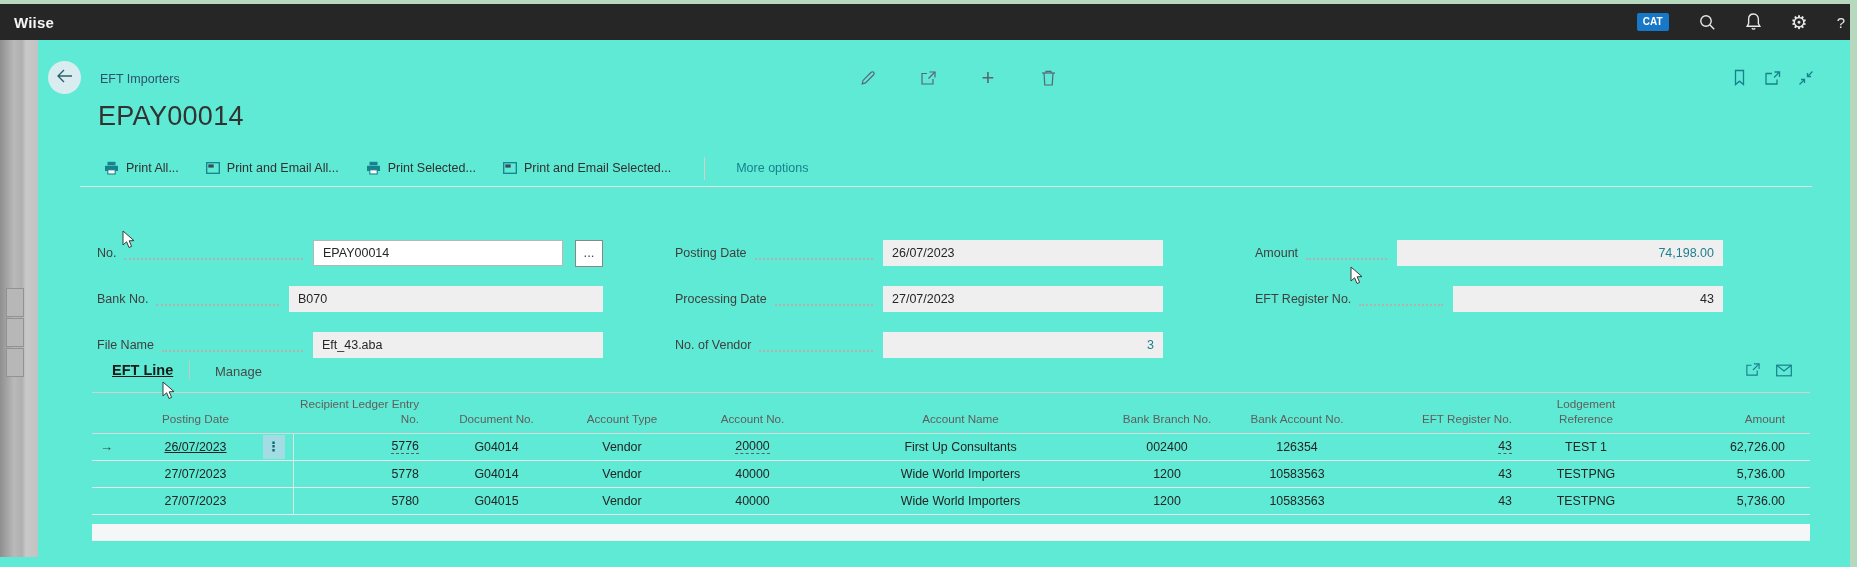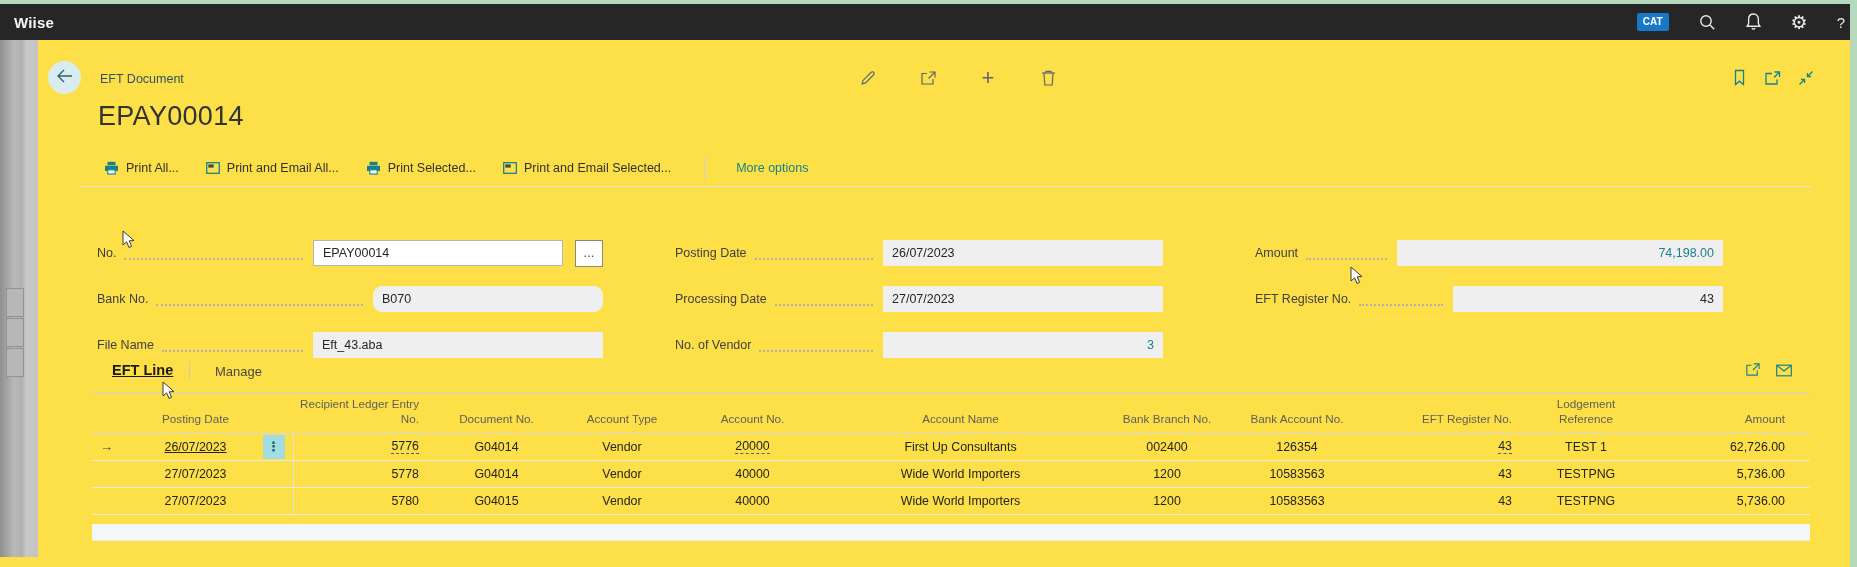--- a/index.html
+++ b/index.html
@@ -1,17 +1,17 @@
 <!DOCTYPE html>
 <html><head>
 <meta charset="utf-8">
 <style>
   html,body{margin:0;padding:0;background:#ffffff;}
   *{box-sizing:border-box;}
-  .screen{position:relative;width:1857px;height:567px;overflow:hidden;background:#fde047;
+  .screen{position:relative;width:1857px;height:567px;overflow:hidden;background:#5eead4;
           font-family:"Liberation Sans","DejaVu Sans",sans-serif;color:#252525;}
 
   
   .green-top{position:absolute;left:0;top:0;width:1857px;height:4px;background:#b6d9bd;}
   .green-right{position:absolute;right:0;top:0;width:7px;height:567px;background:#b6d9bd;}
   .left-strip{position:absolute;left:0;top:40px;width:38px;height:517px;
               background:linear-gradient(90deg,#8f8f8f 0px,#a7a7a7 8px,#b9b9b9 14px,#b0b0b0 22px,#c9c9c9 26px,#c2c2c2 38px);}
   .left-strip .mini-box{position:absolute;left:6px;width:18px;height:29px;border:1px solid #929292;background:#b7b7b7;}
 
   
@@ -117,21 +117,21 @@
   </div>
   <div class="green-right"></div>
 
   <div class="back-circle">
     <span>
       <svg width="17" height="14" viewBox="0 0 17 14">
           <path d="M8 1 L2 7 L8 13 M2 7 H16" stroke="#33606b" stroke-width="1.4" fill="none"></path>
         </svg>
     </span>
   </div>
-  <div class="page-caption">EFT Document</div>
+  <div class="page-caption">EFT Importers</div>
   <div class="page-title">EPAY00014</div>
 
   <div class="center-icons">
     <span class="tb-ico">
       <svg width="18" height="18" viewBox="0 0 17 17">
           <path d="M3 14 L3.8 10.8 L11.5 3.1 a1.6 1.6 0 0 1 2.3 2.3 L6.1 13.1 L3 14 Z" fill="none" stroke="currentColor" stroke-width="1.1"></path>
         </svg>
     </span>
     <span class="tb-ico">
       <svg width="18" height="17" viewBox="0 0 18 17">
@@ -220,21 +220,21 @@
   <div class="fcol" style="left:97px;width:506px;">
     <div class="frow">
       <span class="flabel">No.</span>
       <span class="leader"></span>
       <span class="fbox white" style="width:250px;">EPAY00014</span>
       <span class="assist-btn">...</span>
     </div>
     <div class="frow">
       <span class="flabel">Bank No.</span>
       <span class="leader"></span>
-      <span class="fbox" style="width:230px;border-radius:9px;">B070</span>
+      <span class="fbox" style="width:314px;">B070</span>
     </div>
     <div class="frow">
       <span class="flabel">File Name</span>
       <span class="leader"></span>
       <span class="fbox" style="width:290px;">Eft_43.aba</span>
     </div>
   </div>
 
   <div class="fcol" style="left:675px;width:488px;">
     <div class="frow">

